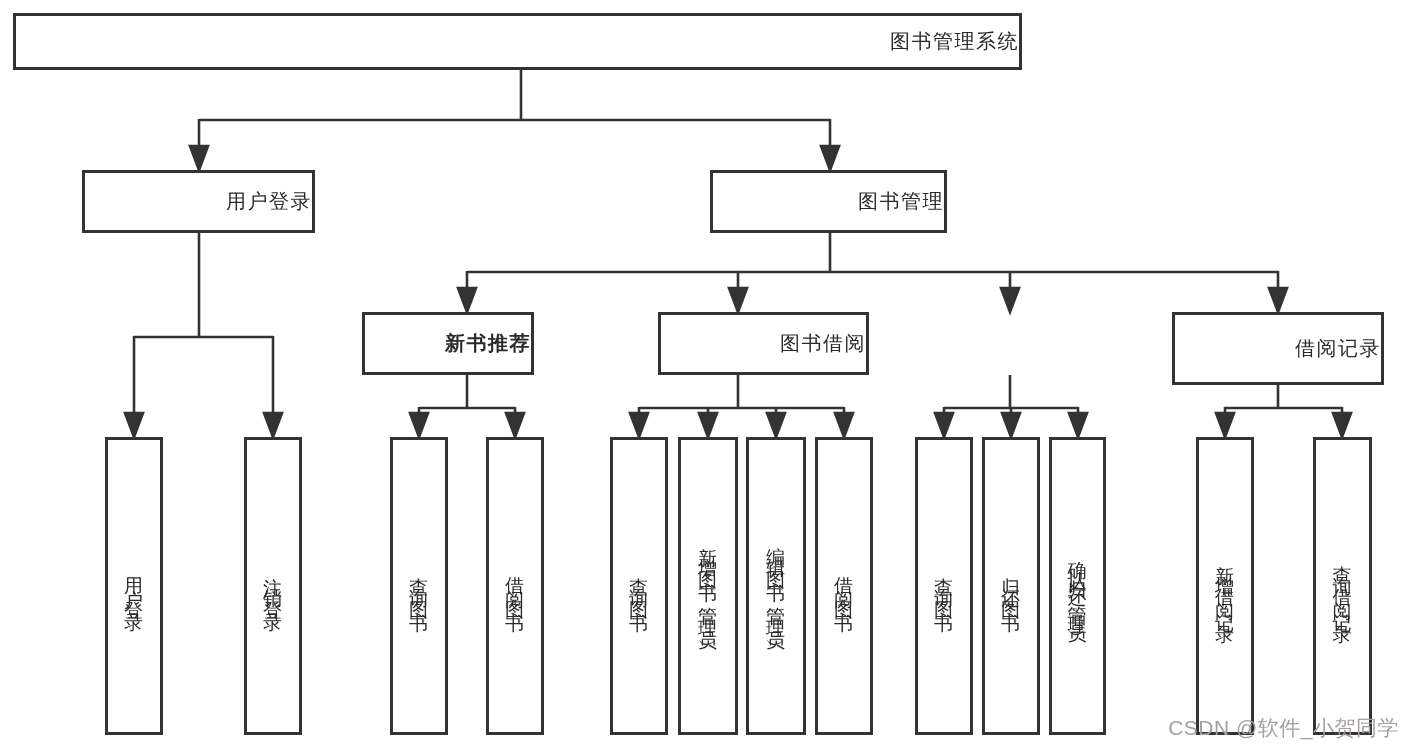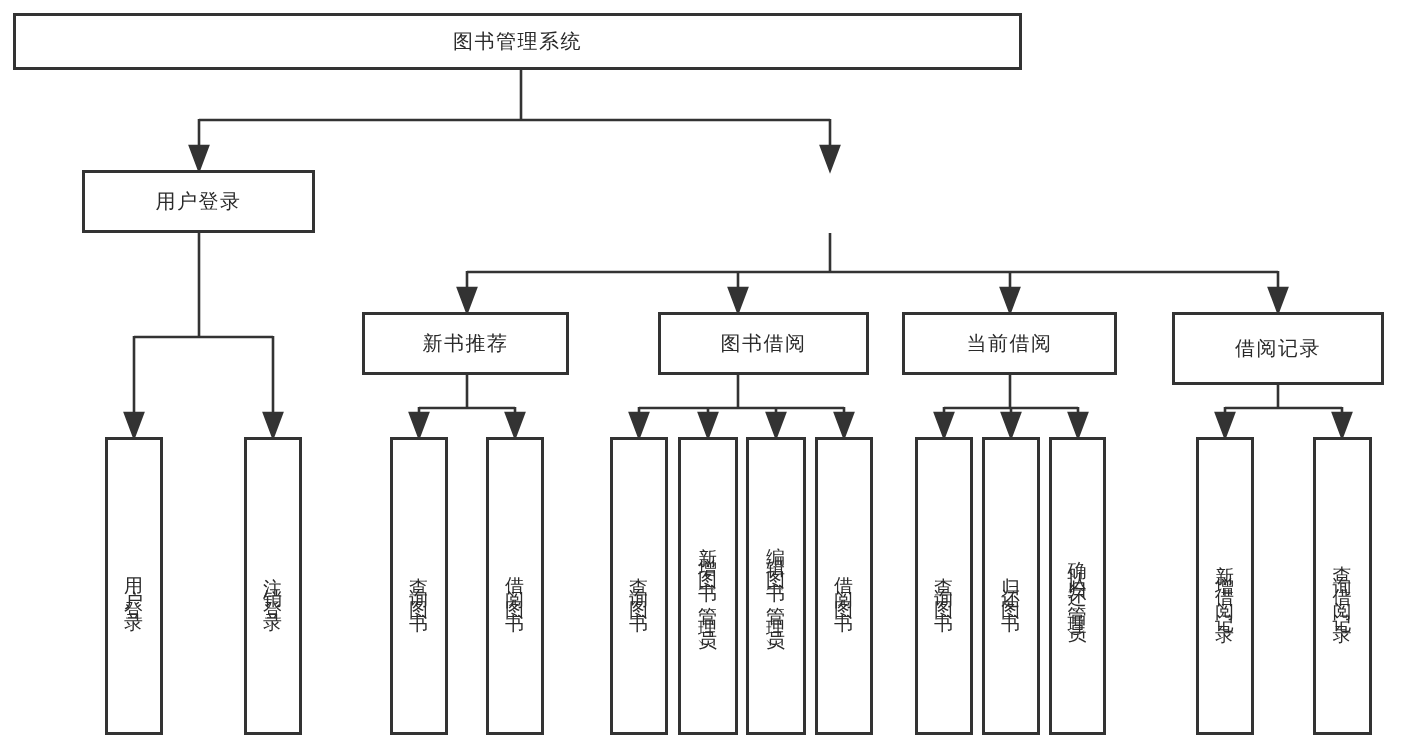--- a/index.html
+++ b/index.html
@@ -6,21 +6,21 @@
   body{
     width:1405px;height:747px;position:relative;overflow:hidden;
     font-family:"Liberation Sans","DejaVu Sans",sans-serif;
     color:#262626;
   }
   .canvas{position:absolute;inset:0;}
   svg.connectors{position:absolute;left:0;top:0;z-index:0;}
   .node{
     position:absolute;box-sizing:border-box;background:#ffffff;
     border:3px solid #333333;z-index:1;
-    display:flex;align-items:center;justify-content:center;
+    display:flex;align-items:center;justify-content:flex-end;
   }
   .node .hlabel{
     font-size:20px;letter-spacing:1.5px;color:#2a2a2a;white-space:nowrap;
   }
   .node .vlabel{
     writing-mode:vertical-rl;text-orientation:mixed;
     font-size:19px;letter-spacing:12px;color:#2a2a2a;
     line-height:1;white-space:nowrap;
   }
   .node.leaf{align-items:center;justify-content:center;}
@@ -98,29 +98,29 @@
     </g>
   </svg>
 
   <div class="node" style="left:13px;top:13px;width:1009px;height:57px;">
     <span class="hlabel">图书管理系统</span>
   </div>
 
   <div class="node" style="left:82px;top:170px;width:233px;height:63px;">
     <span class="hlabel">用户登录</span>
   </div>
+  <div class="node" style="left:710px;top:170px;width:237px;height:63px;">
+    <span class="hlabel">图书管理</span>
+  </div>
 
-  <div class="node" style="left:362px;top:312px;width:207px;height:63px;">
+  <div class="node" style="left:362px;top:312px;width:172px;height:63px;font-weight:bold;">
     <span class="hlabel">新书推荐</span>
   </div>
   <div class="node" style="left:633px;top:312px;width:211px;height:63px;margin-left:25px;">
     <span class="hlabel">图书借阅</span>
-  </div>
-  <div class="node" style="left:902px;top:312px;width:215px;height:63px;">
-    <span class="hlabel">当前借阅</span>
   </div>
   <div class="node" style="left:1172px;top:312px;width:212px;height:73px;">
     <span class="hlabel">借阅记录</span>
   </div>
 
   <div class="node leaf" style="left:105px;top:437px;width:58px;height:298px;">
     <span class="vlabel">用户登录</span>
   </div>
   <div class="node leaf" style="left:244px;top:437px;width:58px;height:298px;">
     <span class="vlabel">注销登录</span>
@@ -156,13 +156,14 @@
     <span class="vlabel" style="letter-spacing:9px;">确认归还（管理员）</span>
   </div>
 
   <div class="node leaf" style="left:1196px;top:437px;width:58px;height:298px;">
     <span class="vlabel">新增借阅记录</span>
   </div>
   <div class="node leaf" style="left:1313px;top:437px;width:59px;height:298px;">
     <span class="vlabel">查询借阅记录</span>
   </div>
 
+  <div class="watermark">CSDN @软件_小贺同学</div>
 </div>
 
 </body></html>

